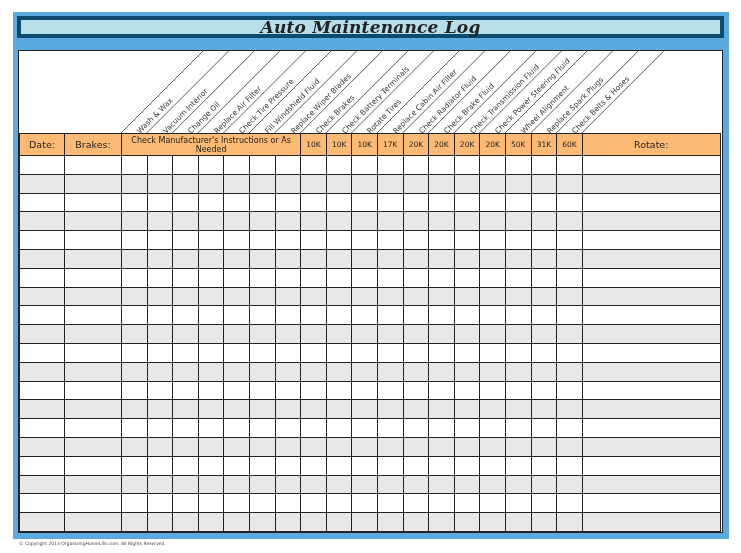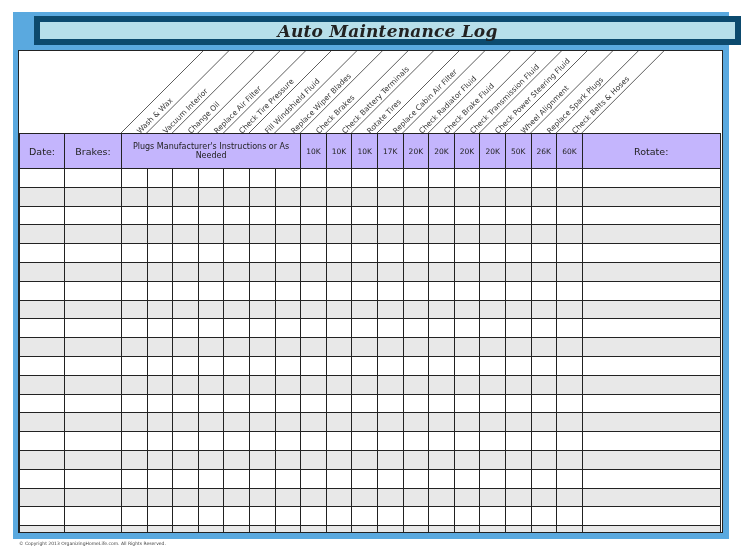--- a/index.html
+++ b/index.html
@@ -1,33 +1,33 @@
 <!DOCTYPE html>
 <html><head>
   <meta charset="utf-8">
   <style>
     html, body { margin: 0; padding: 0; background: #ffffff; }
     body { width: 741px; height: 553px; position: relative; overflow: hidden;
            font-family: "DejaVu Sans", sans-serif; }
     .frame { position: absolute; left: 13px; top: 12px; width: 716px; height: 527px;
              background: #5aa9df; }
-    .title-bar { position: absolute; left: 34px; top: 16px; width: 707px; height: 29px;
-                 background: #b7dfea; border: 6px solid #0c4a6e; box-sizing: border-box;
+    .title-bar { position: absolute; left: 17px; top: 16px; width: 707px; height: 22px;
+                 background: #b7dfea; border: 4px solid #0c4a6e; box-sizing: border-box;
                  display: flex; align-items: center; justify-content: center; }
     .title-text { font-family: "DejaVu Serif", serif; font-style: italic; font-weight: bold;
                   font-size: 17px; color: #222; letter-spacing: 0.2px; }
     .table-box { position: absolute; left: 18px; top: 50px; width: 705px; height: 483px;
                  background: #ffffff; border: 1.5px solid #222; box-sizing: border-box; overflow: hidden; }
     .diag-area { position: absolute; left: 0; top: 0; width: 703px; height: 82px; }
     .diag-area svg { position: absolute; left: 0; top: 0; }
     .diag-label { position: absolute; font-size: 7.5px; color: #333; white-space: nowrap;
                   transform-origin: 0 0; transform: rotate(-45deg); }
     table.grid { position: absolute; left: 0; top: 82px; border-collapse: collapse; table-layout: fixed; }
     table.grid td, table.grid th { border: 1px solid #222; padding: 0; box-sizing: border-box; }
-    table.grid th { background: #c4b5fd; font-weight: normal; color: #222; font-size: 9.5px; height: 35px; }
+    table.grid th { background: #fdba74; font-weight: normal; color: #222; font-size: 9.5px; height: 22px; }
     table.grid th.small { font-size: 7.5px; }
     table.grid th.multi { font-size: 8px; line-height: 9px; }
     table.grid td { height: 18.8px; }
     table.grid tr.alt td { background: #e8e8e8; }
     .copyright { position: absolute; left: 19px; top: 541px; font-size: 4.5px; color: #444; }
   </style>
 </head>
 <body>
 
 <div class="frame"></div>
@@ -99,31 +99,31 @@
         <col style="width: 25.6px;">
         <col style="width: 25.6px;">
         <col style="width: 25.6px;">
         <col style="width: 25.6px;">
         <col style="width: 138px;">
       </colgroup>
     <thead>
       <tr id="header-row">
         <th>Date:</th>
         <th>Brakes:</th>
-        <th class="multi" colspan="7">Plugs Manufacturer's Instructions or As Needed</th>
+        <th class="multi" colspan="7">Check Manufacturer's Instructions or As Needed</th>
       <th class="small">10K</th>
           <th class="small">10K</th>
           <th class="small">10K</th>
           <th class="small">17K</th>
           <th class="small">20K</th>
           <th class="small">20K</th>
           <th class="small">20K</th>
           <th class="small">20K</th>
           <th class="small">50K</th>
-          <th class="small">26K</th>
+          <th class="small">31K</th>
           <th class="small">60K</th>
           <th>Rotate:</th>
         </tr>
     </thead>
     <tbody id="grid-body">
         <tr>
           <td></td>
           <td></td>
           <td></td>
           <td></td>

